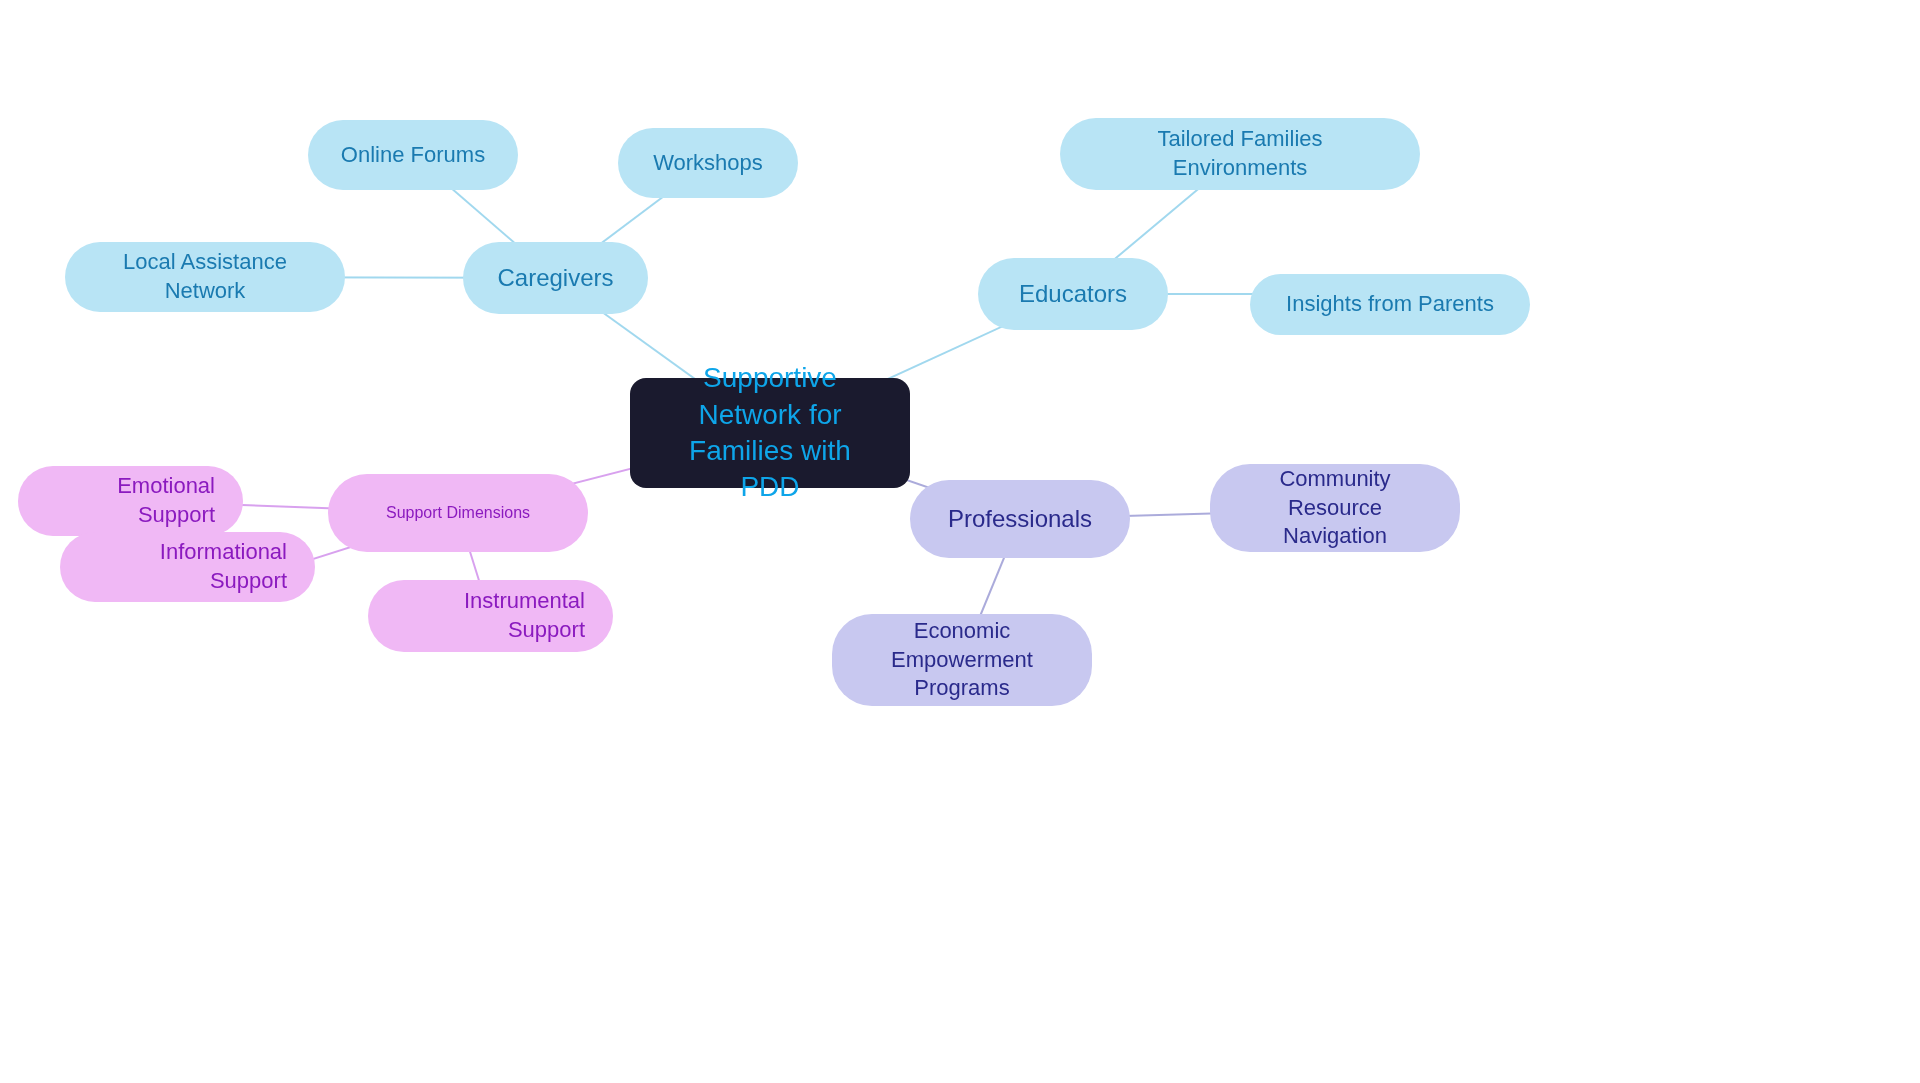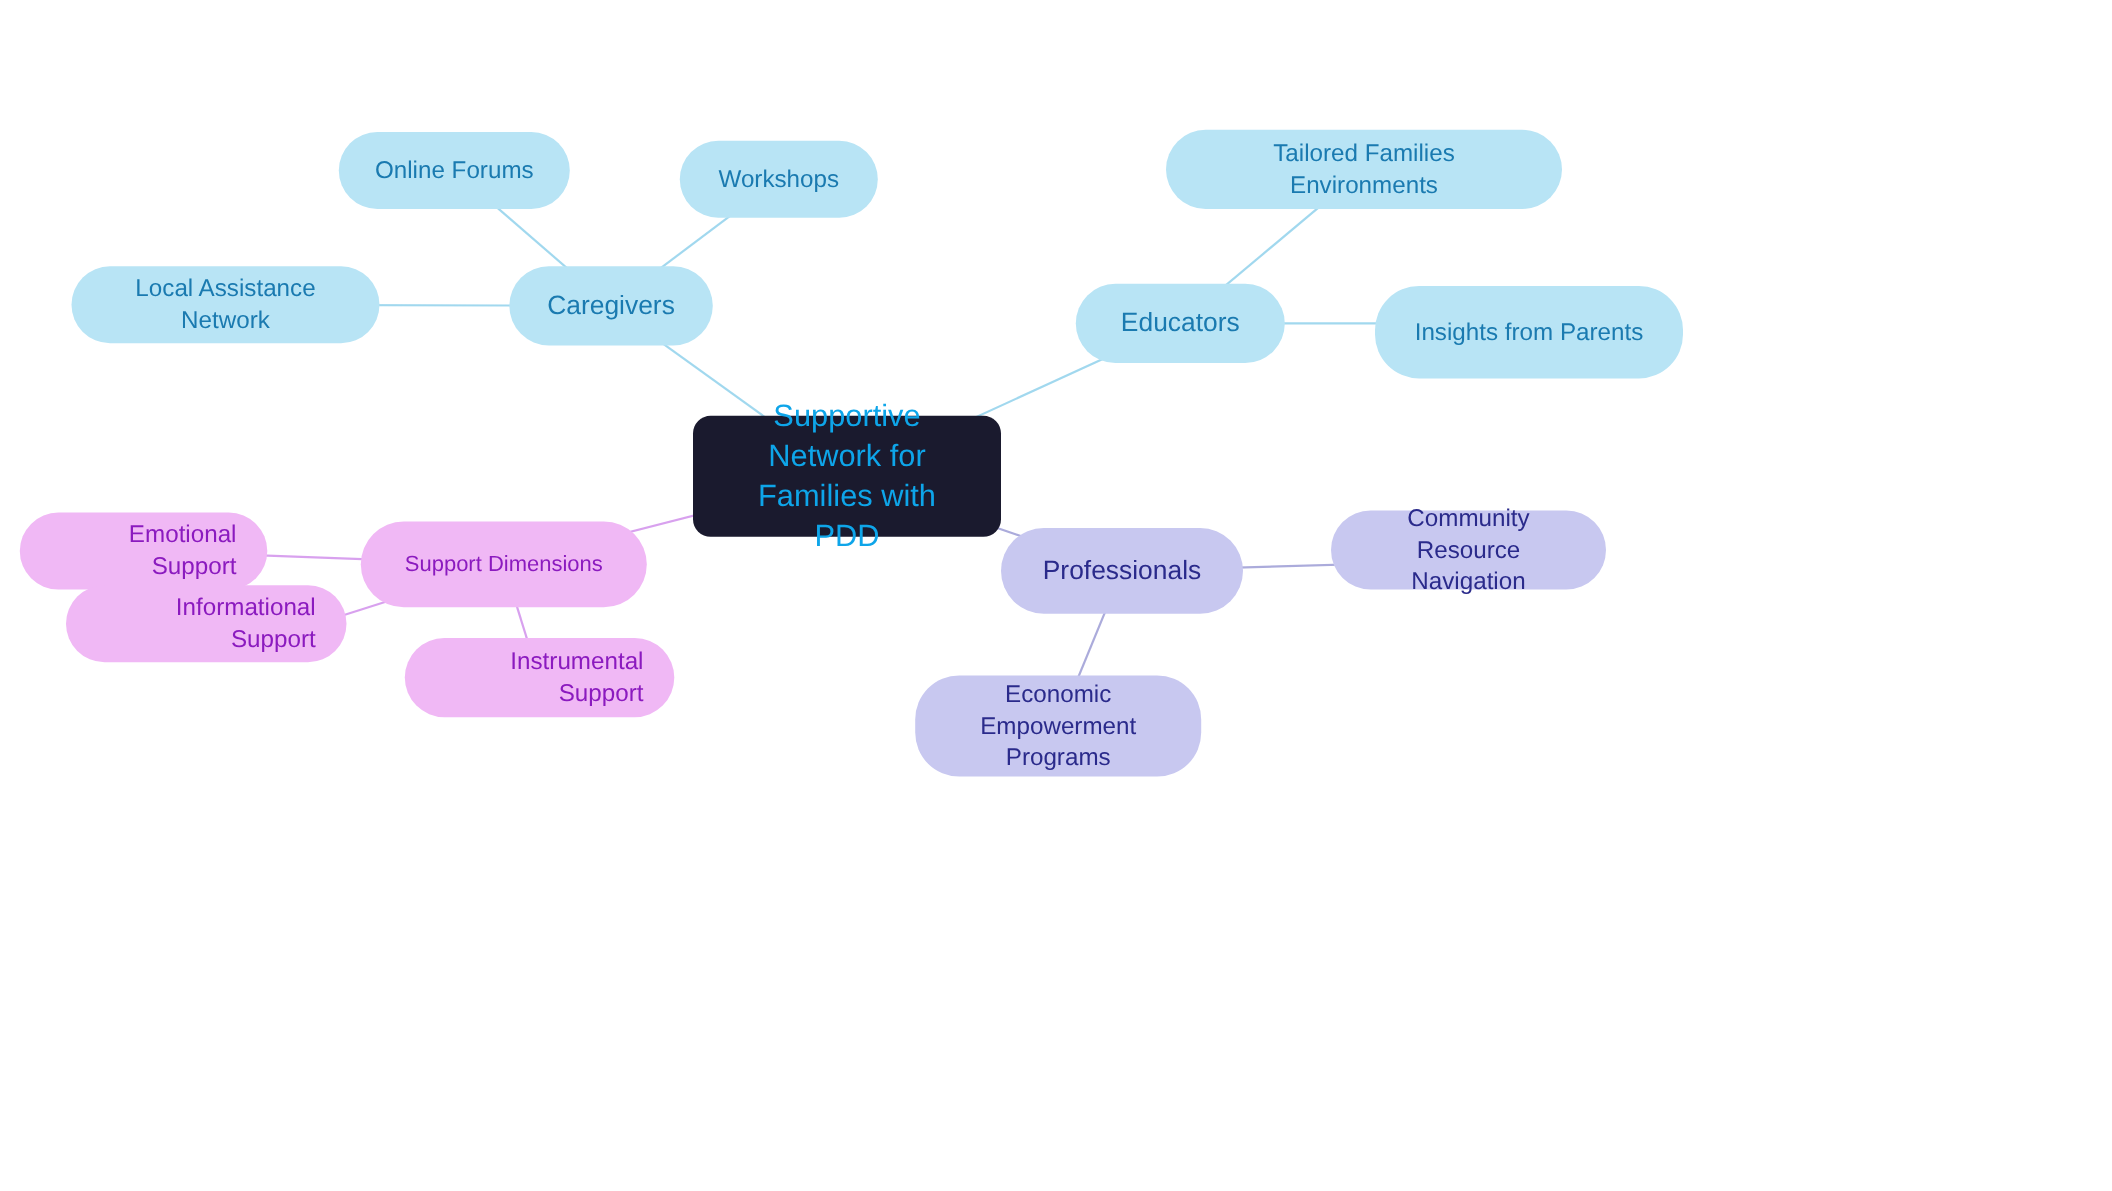--- a/index.html
+++ b/index.html
@@ -52,21 +52,21 @@
     }
     .node-purple {
       background: #f0b8f5;
       color: #8b1abf;
       border: none;
       text-align: right;
     }
     .node-purple-mid {
       background: #f0b8f5;
       color: #8b1abf;
-      font-size: 20px;
+      font-size: 16px;
     }
     .node-lavender {
       background: #c8c8f0;
       color: #2a2a8b;
       border: none;
     }
     .node-lavender-mid {
       background: #c8c8f0;
       color: #2a2a8b;
       font-size: 24px;
@@ -114,21 +114,21 @@
 </div>
 
 <div class="node node-blue-mid" style="left:978px; top:258px; width:190px; height:72px;">
   <span>Educators</span>
 </div>
 
 <div class="node node-blue" style="left:1060px; top:118px; width:360px; height:72px;">
   <span>Tailored Families Environments</span>
 </div>
 
-<div class="node node-blue" style="left:1250px; top:260px; width:280px; height:84px;">
+<div class="node node-blue" style="left:1250px; top:274px; width:280px; height:61px;">
   <span>Insights from Parents</span>
 </div>
 
 <div class="node node-purple-mid" style="left:328px; top:474px; width:260px; height:78px;">
   <span>Support Dimensions</span>
 </div>
 
 <div class="node node-purple" style="left:18px; top:466px; width:225px; height:70px;">
   <span>Emotional Support</span>
 </div>
@@ -138,21 +138,21 @@
 </div>
 
 <div class="node node-purple" style="left:368px; top:580px; width:245px; height:72px;">
   <span>Instrumental Support</span>
 </div>
 
 <div class="node node-lavender-mid" style="left:910px; top:480px; width:220px; height:78px;">
   <span>Professionals</span>
 </div>
 
-<div class="node node-lavender" style="left:1210px; top:464px; width:250px; height:72px;">
+<div class="node node-lavender" style="left:1210px; top:464px; width:250px; height:88px;">
   <span>Community Resource
 Navigation</span>
 </div>
 
 <div class="node node-lavender" style="left:832px; top:614px; width:260px; height:92px;">
   <span>Economic Empowerment
 Programs</span>
 </div>
 
 </body></html>

